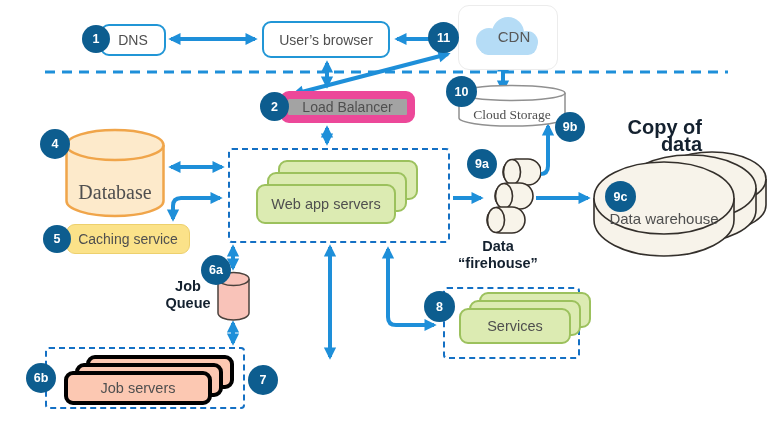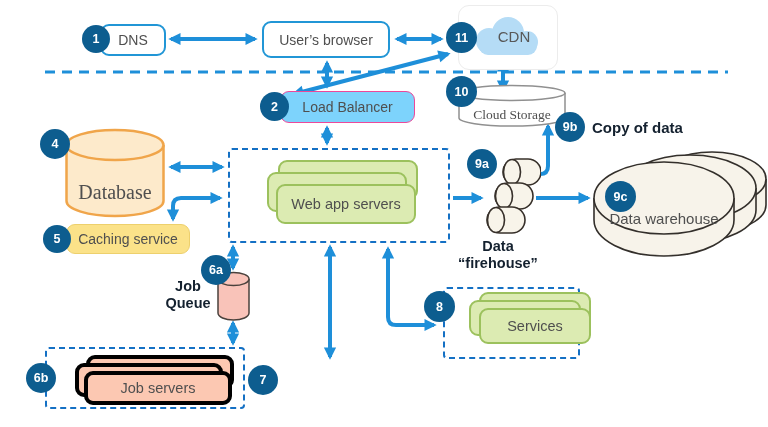--- a/index.html
+++ b/index.html
@@ -11,29 +11,29 @@
   .badge{
     position:absolute;z-index:6;background:#0d5d8f;color:#fff;
     border-radius:50%;display:flex;align-items:center;justify-content:center;
     font-weight:bold;font-size:12.5px;
   }
   .node-box{
     position:absolute;z-index:3;display:flex;align-items:center;justify-content:center;
     color:#4f4f4f;font-size:14px;text-align:center;box-sizing:border-box;
   }
   .white-box{background:#fff;border:2px solid #2196d6;border-radius:9px;}
-  .lb-box{background:#7dd3fc;border:1px solid #ec4899;border-radius:9px;}
+  .lb-box{background:#a3a3a3;border:8px solid #ec4899;border-radius:9px;}
   .caching-box{background:#fbe289;border:1.5px solid #edd06d;border-radius:9px;text-align:right;}
   .pink-box{background:#fcd9e4;border:1.5px solid #f3b7cd;border-radius:9px;font-size:13.5px;line-height:17px;}
   .dashed-box{position:absolute;z-index:2;border:2.5px dashed #1470c4;border-radius:4px;box-sizing:border-box;}
   .stack-wrap{position:absolute;z-index:3;}
   .stack-layer{position:absolute;border-radius:9px;box-sizing:border-box;}
   .stack-green{background:#dcebb2;border:2px solid #9cc15d;}
   .stack-salmon{background:#fcc8b2;border:4px solid #000000;}
-  .stack-label{display:flex;align-items:center;justify-content:center;color:#4f4f4f;font-size:14.5px;margin-left:20px;}
+  .stack-label{display:flex;align-items:center;justify-content:center;color:#4f4f4f;font-size:14.5px;}
   .cyl-wrap{position:absolute;z-index:3;font-family:Liberation Serif, serif;}
   .cyl-label{
     position:absolute;left:0;right:0;text-align:center;color:#4f4f4f;z-index:4;
   }
   .bold-label{
     position:absolute;z-index:4;color:#14212f;font-weight:bold;font-size:14.5px;
     text-align:center;line-height:17px;
   }
   .cdn-box{background:#fff;border:1px solid #ececec;border-radius:11px;}
   .cdn-label{position:absolute;left:12px;right:0;top:22px;color:#585858;font-size:15px;z-index:4;}
@@ -86,40 +86,40 @@
     <svg width="86" height="52" viewBox="0 0 86 52">
       <g fill="#b5dcf6">
         <circle cx="24" cy="29" r="13"></circle>
         <circle cx="43" cy="21" r="16"></circle>
         <circle cx="62" cy="30" r="11"></circle>
         <rect x="14" y="24" width="58" height="19" rx="9"></rect>
       </g>
     </svg>
     <span class="cdn-label">CDN</span>
   </div>
-  <div class="badge" style="left:446px;top:22px;width:31px;height:31px">11</div>
+  <div class="badge" style="left:428px;top:22px;width:31px;height:31px">11</div>
 
   <div class="node-box lb-box" style="left:280px;top:91px;width:135px;height:32px">
     <span>Load Balancer</span>
   </div>
   <div class="badge" style="left:260px;top:92px;width:29px;height:29px">2</div>
 
   <div class="cyl-wrap" style="left:458px;top:84px;width:108px;height:44px">
     <svg width="108" height="44" viewBox="0 0 108 44">
       <g fill="#ffffff" stroke="#909090" stroke-width="1.5">
         <path d="M1,9 V34 A53,8 0 0 0 107,34 V9"></path>
         <ellipse cx="54" cy="9" rx="53" ry="7.5"></ellipse>
       </g>
     </svg>
     <span class="cyl-label" style="bottom:5px;font-size:13.5px">Cloud Storage</span>
   </div>
   <div class="badge" style="left:446px;top:76px;width:31px;height:31px">10</div>
 
   <div class="badge" style="left:555px;top:112px;width:30px;height:30px">9b</div>
-  <div class="bold-label" style="left:592px;top:119px;width:110px;text-align:left;font-size:15px">Copy of data</div>
+  <div class="bold-label" style="left:592px;top:119px;width:110px;text-align:right;font-size:20px">Copy of data</div>
 
   <div class="cyl-wrap" style="left:65px;top:128px;width:100px;height:90px">
     <svg width="100" height="90" viewBox="0 0 100 90">
       <g fill="#fdeacb" stroke="#f0a54a" stroke-width="2.5">
         <path d="M1.5,17 V73 A48.5,15 0 0 0 98.5,73 V17"></path>
         <ellipse cx="50" cy="17" rx="48.5" ry="15"></ellipse>
       </g>
     </svg>
     <span class="cyl-label" style="bottom:14px;font-size:20px">Database</span>
   </div>

